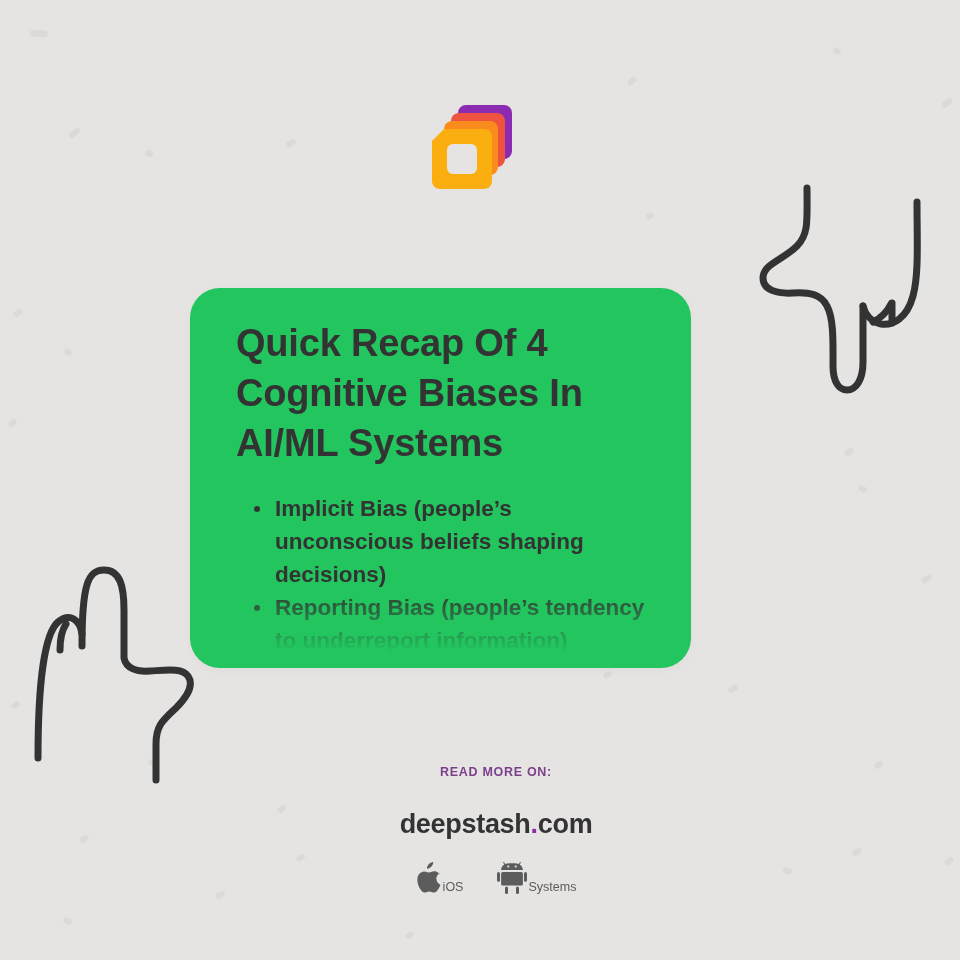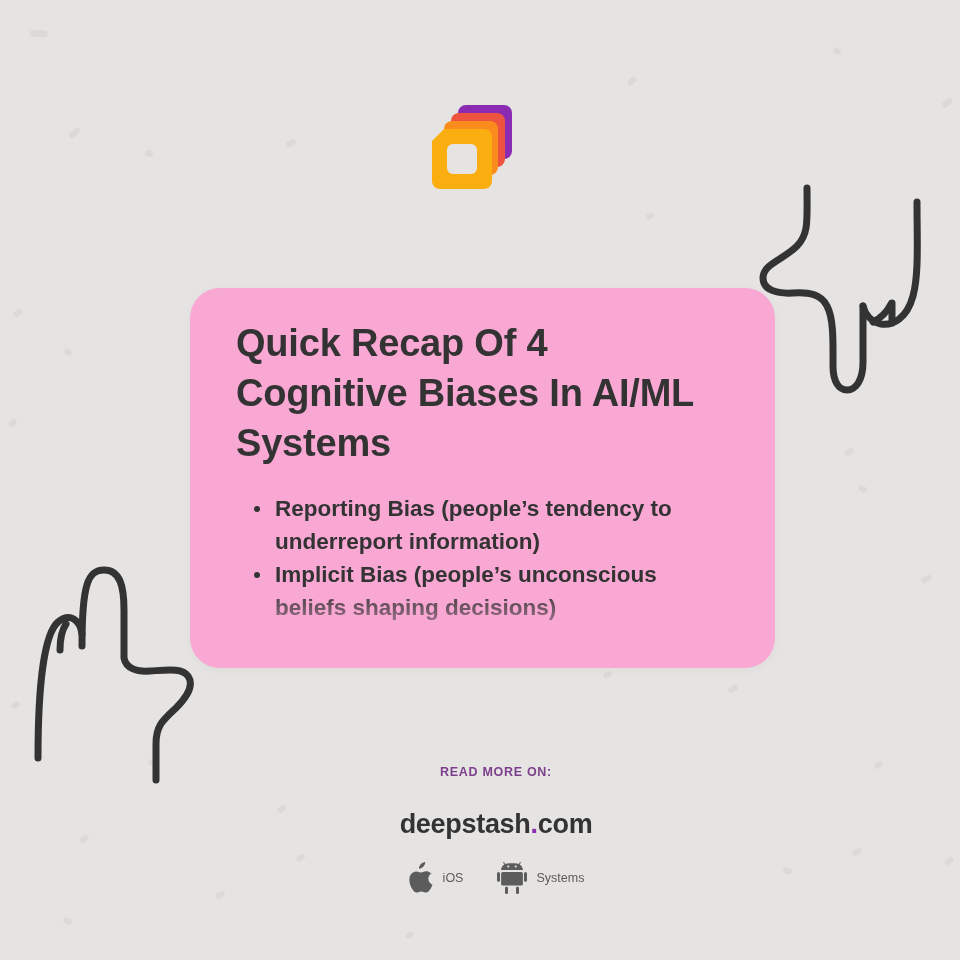--- a/index.html
+++ b/index.html
@@ -50,23 +50,23 @@
     top: 103px;
     width: 84px;
     height: 94px;
   }
 
   
   #idea-card {
     position: absolute;
     left: 190px;
     top: 288px;
-    width: 585px;
+    width: 501px;
     height: 380px;
-    background: #f9a8d4;
+    background: #22c55e;
     border-radius: 30px;
     overflow: hidden;
     box-shadow: 0 2px 10px rgba(0,0,0,0.035);
   }
   #card-inner {
     padding: 30px 46px 0 46px;
     -webkit-mask-image: linear-gradient(to bottom,
         #000 0px, #000 300px, rgba(0,0,0,0.45) 336px, rgba(0,0,0,0.0) 364px);
     mask-image: linear-gradient(to bottom,
         #000 0px, #000 300px, rgba(0,0,0,0.45) 336px, rgba(0,0,0,0.0) 364px);
@@ -133,22 +133,22 @@
 
   #store-row {
     display: flex;
     justify-content: center;
     align-items: center;
     gap: 34px;
     margin-top: 22px;
   }
   .store-item {
     display: flex;
-    align-items: center;
-    gap: 9px;
+    align-items: flex-end;
+    gap: 1px;
   }
   .store-label {
     font-size: 12.5px;
     color: #5c5c5c;
   }
   .store-icon { display: block; }
 </style>
 </head>
 <body>
 
@@ -207,22 +207,22 @@
     <rect x="21" y="10" width="54" height="54" rx="8" fill="#ee5340"></rect>
     <rect x="14" y="18" width="54" height="54" rx="8" fill="#fa8c1e"></rect>
     <path d="M22 26 L54 26 C58.4 26 62 29.6 62 34 L62 78 C62 82.4 58.4 86 54 86 L10 86 C5.6 86 2 82.4 2 78 L2 38 L14 26 Z" fill="#faae0f"></path>
     <rect x="17" y="41" width="30" height="30" rx="6" fill="#e6e4e2"></rect>
   </svg>
 
   <div id="idea-card">
     <div id="card-inner">
       <h1 id="card-title">Quick Recap Of 4 Cognitive Biases In AI/ML Systems</h1>
       <ul id="card-bullets">
+        <li>Implicit Bias (people’s unconscious beliefs shaping decisions)</li>
         <li>Reporting Bias (people’s tendency to underreport information)</li>
-        <li>Implicit Bias (people’s unconscious beliefs shaping decisions)</li>
       </ul>
     </div>
   </div>
 
   <div id="footer">
     <span id="read-more-label">READ MORE ON:</span>
 
     <span id="wordmark">
       <span id="wordmark-name">deepstash</span><span id="wordmark-dot">.</span><span id="wordmark-tld">com</span>
     </span>

